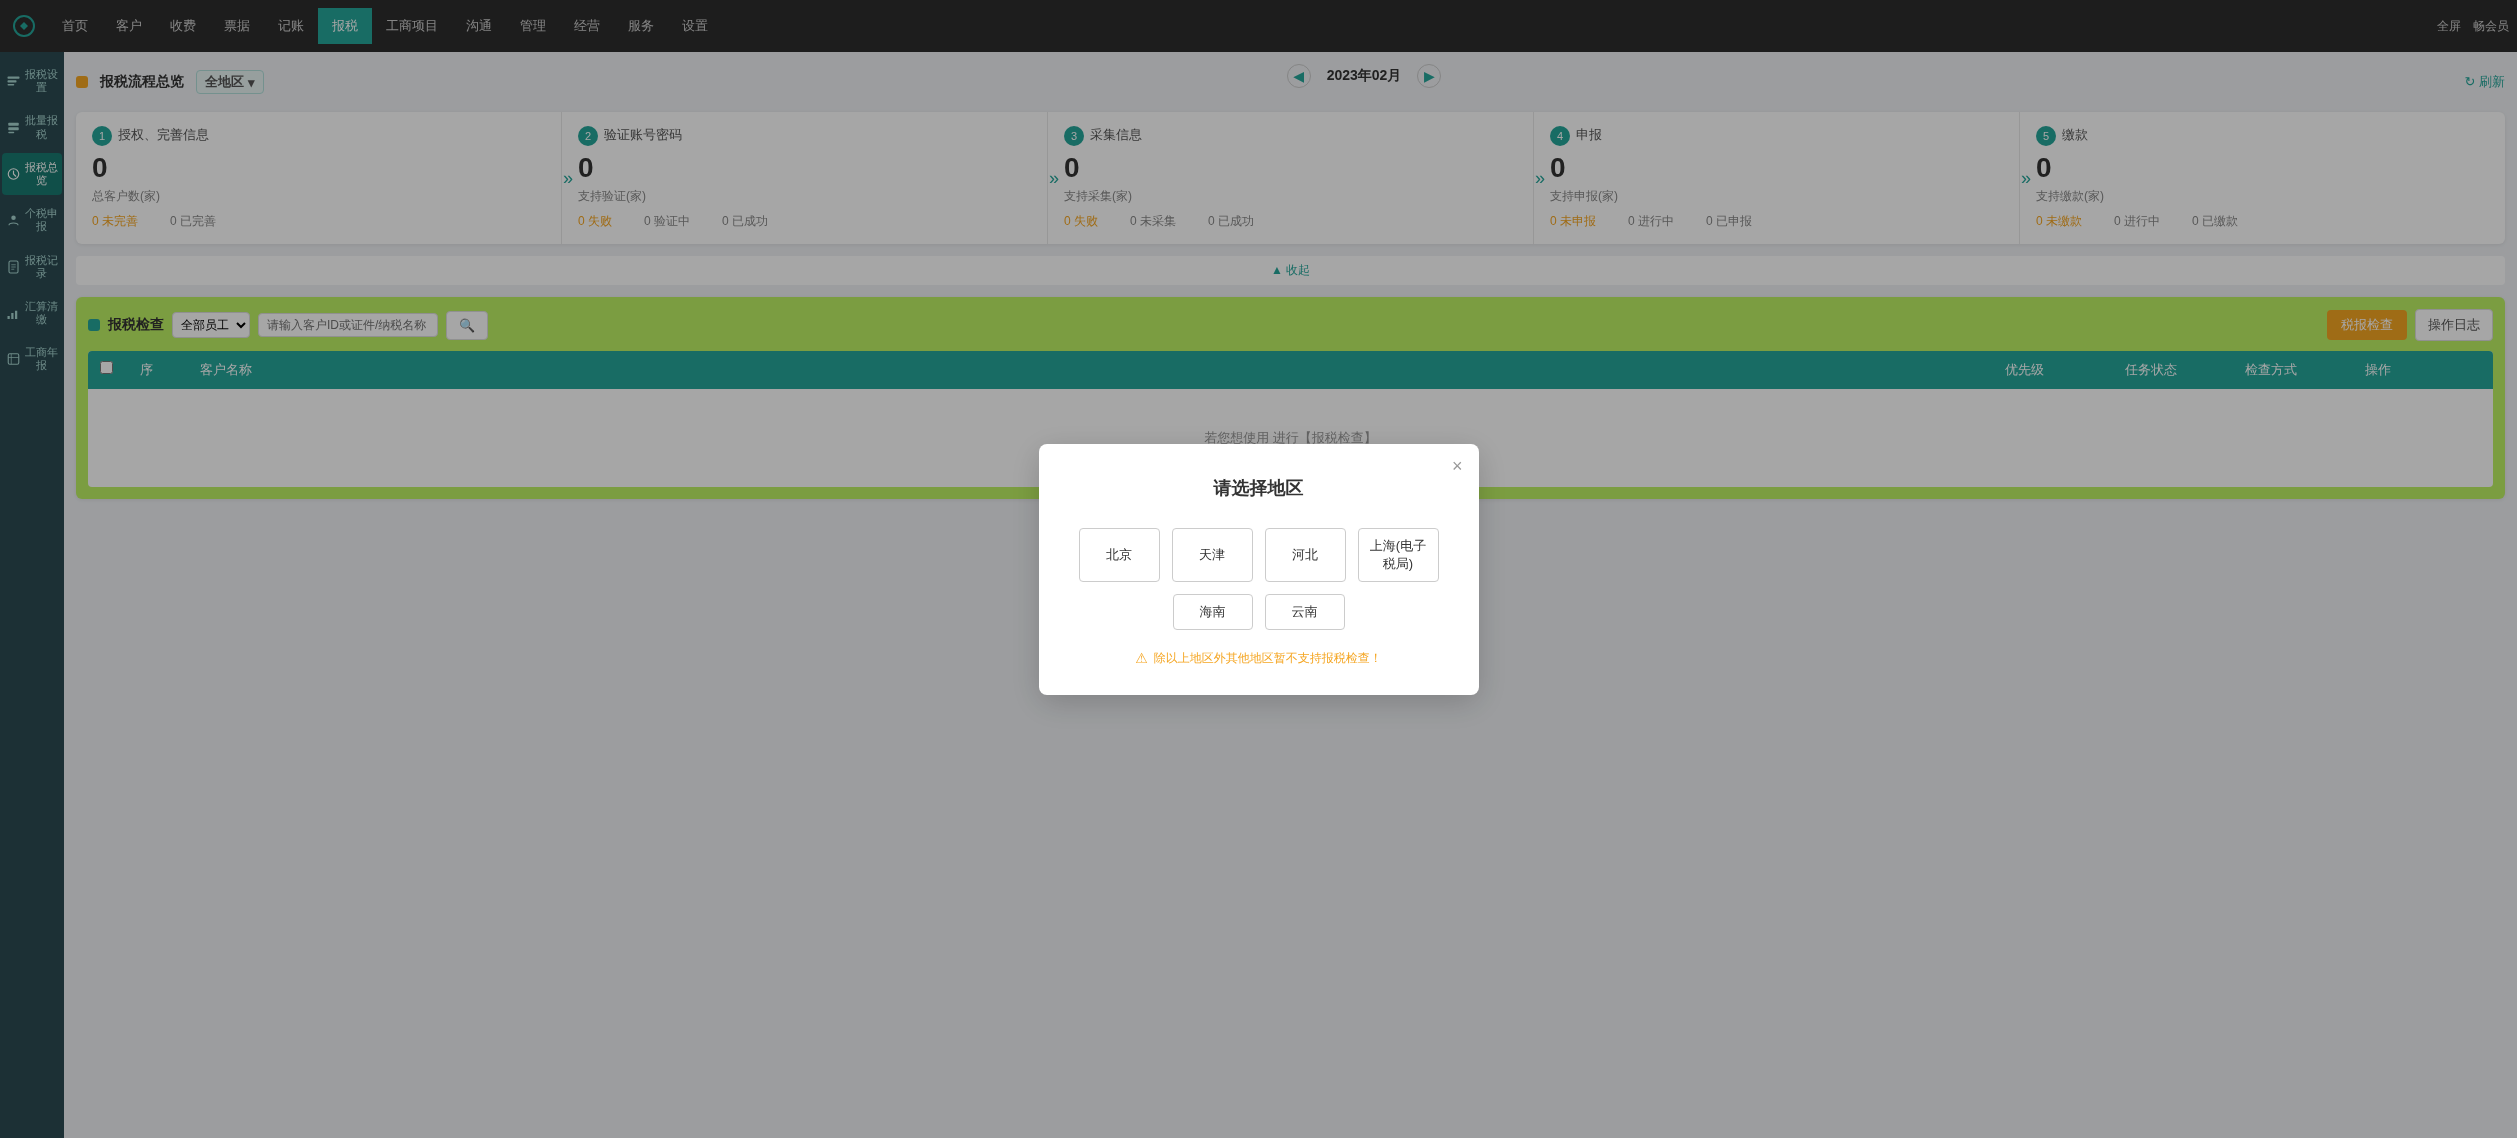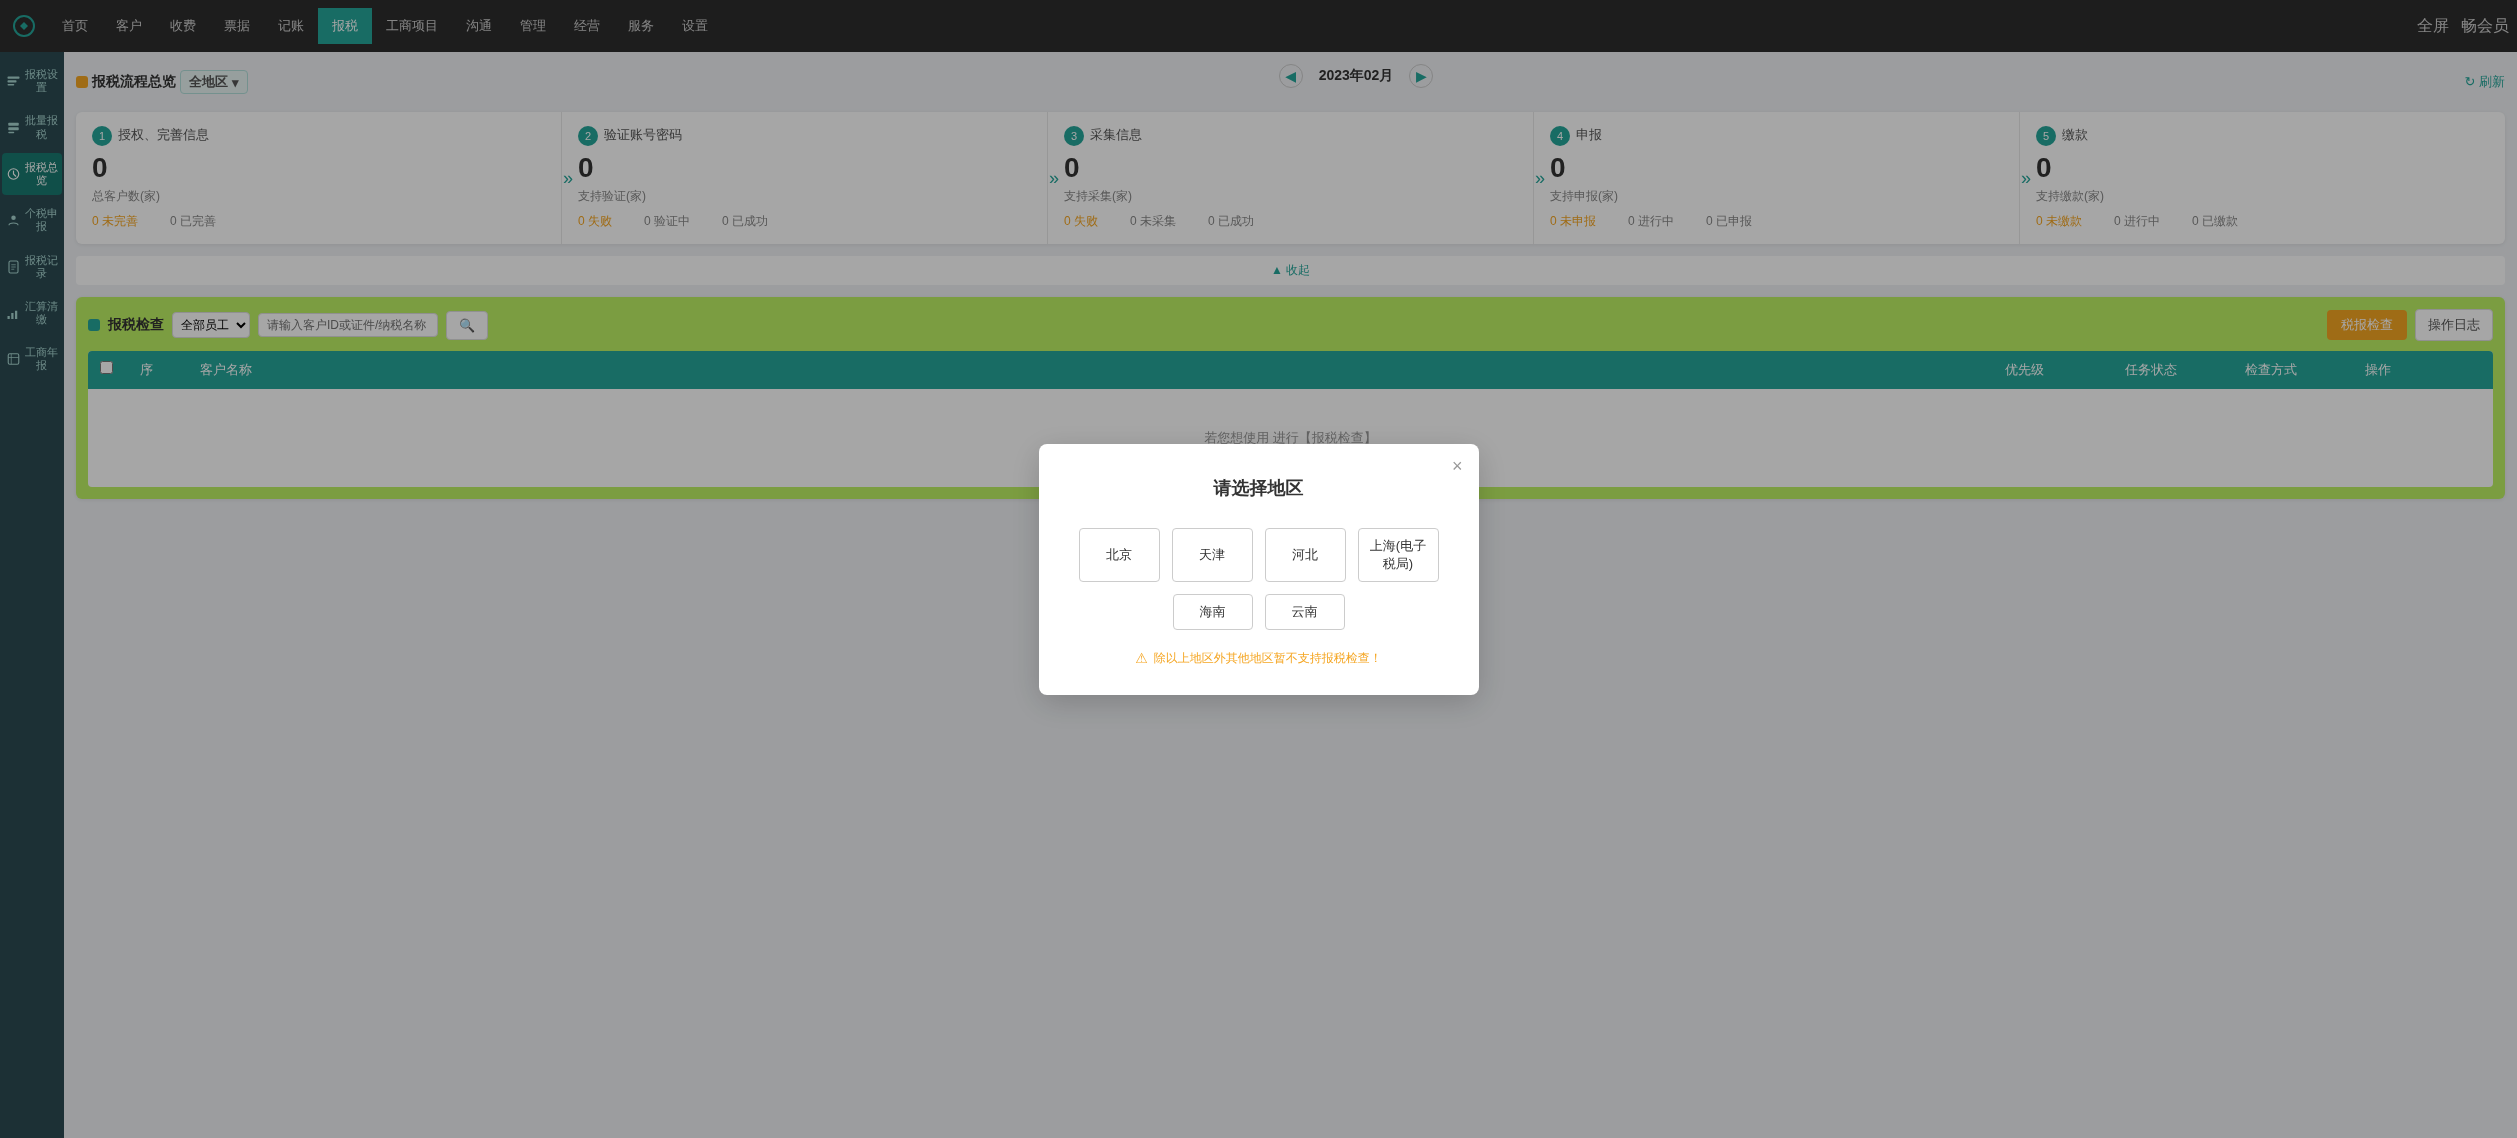--- a/index.html
+++ b/index.html
@@ -32,21 +32,21 @@
       color: #ccc;
       font-size: 13px;
       transition: background 0.2s;
     }
     .top-nav .nav-item.active {
       background: #26a69a;
       color: #fff;
     }
     .top-nav .spacer { flex: 1; }
     .top-nav .right-actions {
-      display: flex; align-items: center; gap: 12px; font-size: 16px; color: #ccc;
+      display: flex; align-items: center; gap: 12px; font-size: 12px; color: #ccc;
     }
     .top-nav .right-actions span { cursor: pointer; }
 
     
     .layout { display: flex; height: calc(100vh - 36px); }
 
     
     .sidebar {
       width: 64px;
       background: #2b4a52;
@@ -73,21 +73,21 @@
     
     .main-content {
       flex: 1;
       overflow-y: auto;
       background: #f0f2f5;
       padding: 12px;
     }
 
     
     .section-header {
-      display: flex; align-items: center; gap: 4px;
+      display: flex; align-items: center; gap: 12px;
       margin-bottom: 12px;
       font-size: 14px; font-weight: bold; color: #333; justify-content: center;
     }
     .section-header .dot {
       width: 12px; height: 12px; border-radius: 3px;
       background: #f5a623;
       display: inline-block;
     }
     .region-selector {
       display: flex; align-items: center; gap: 4px;

